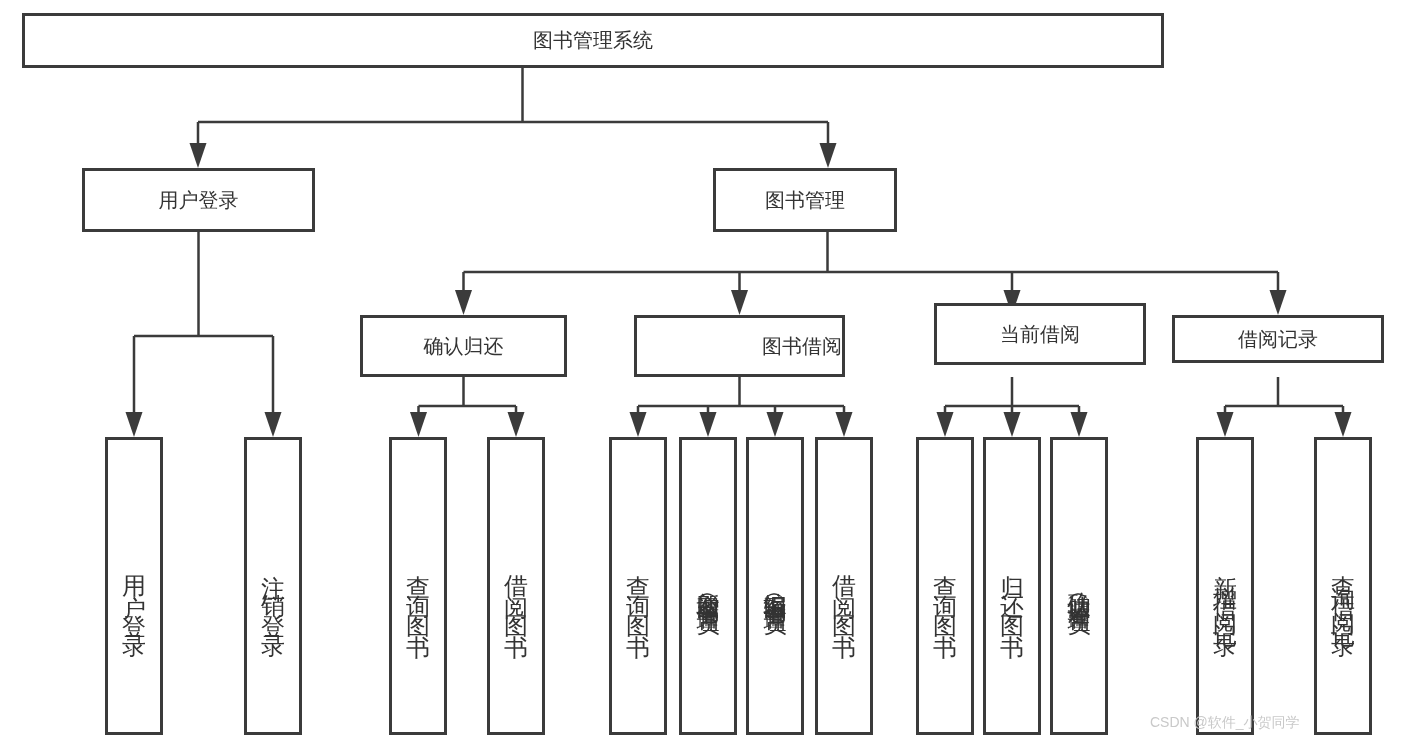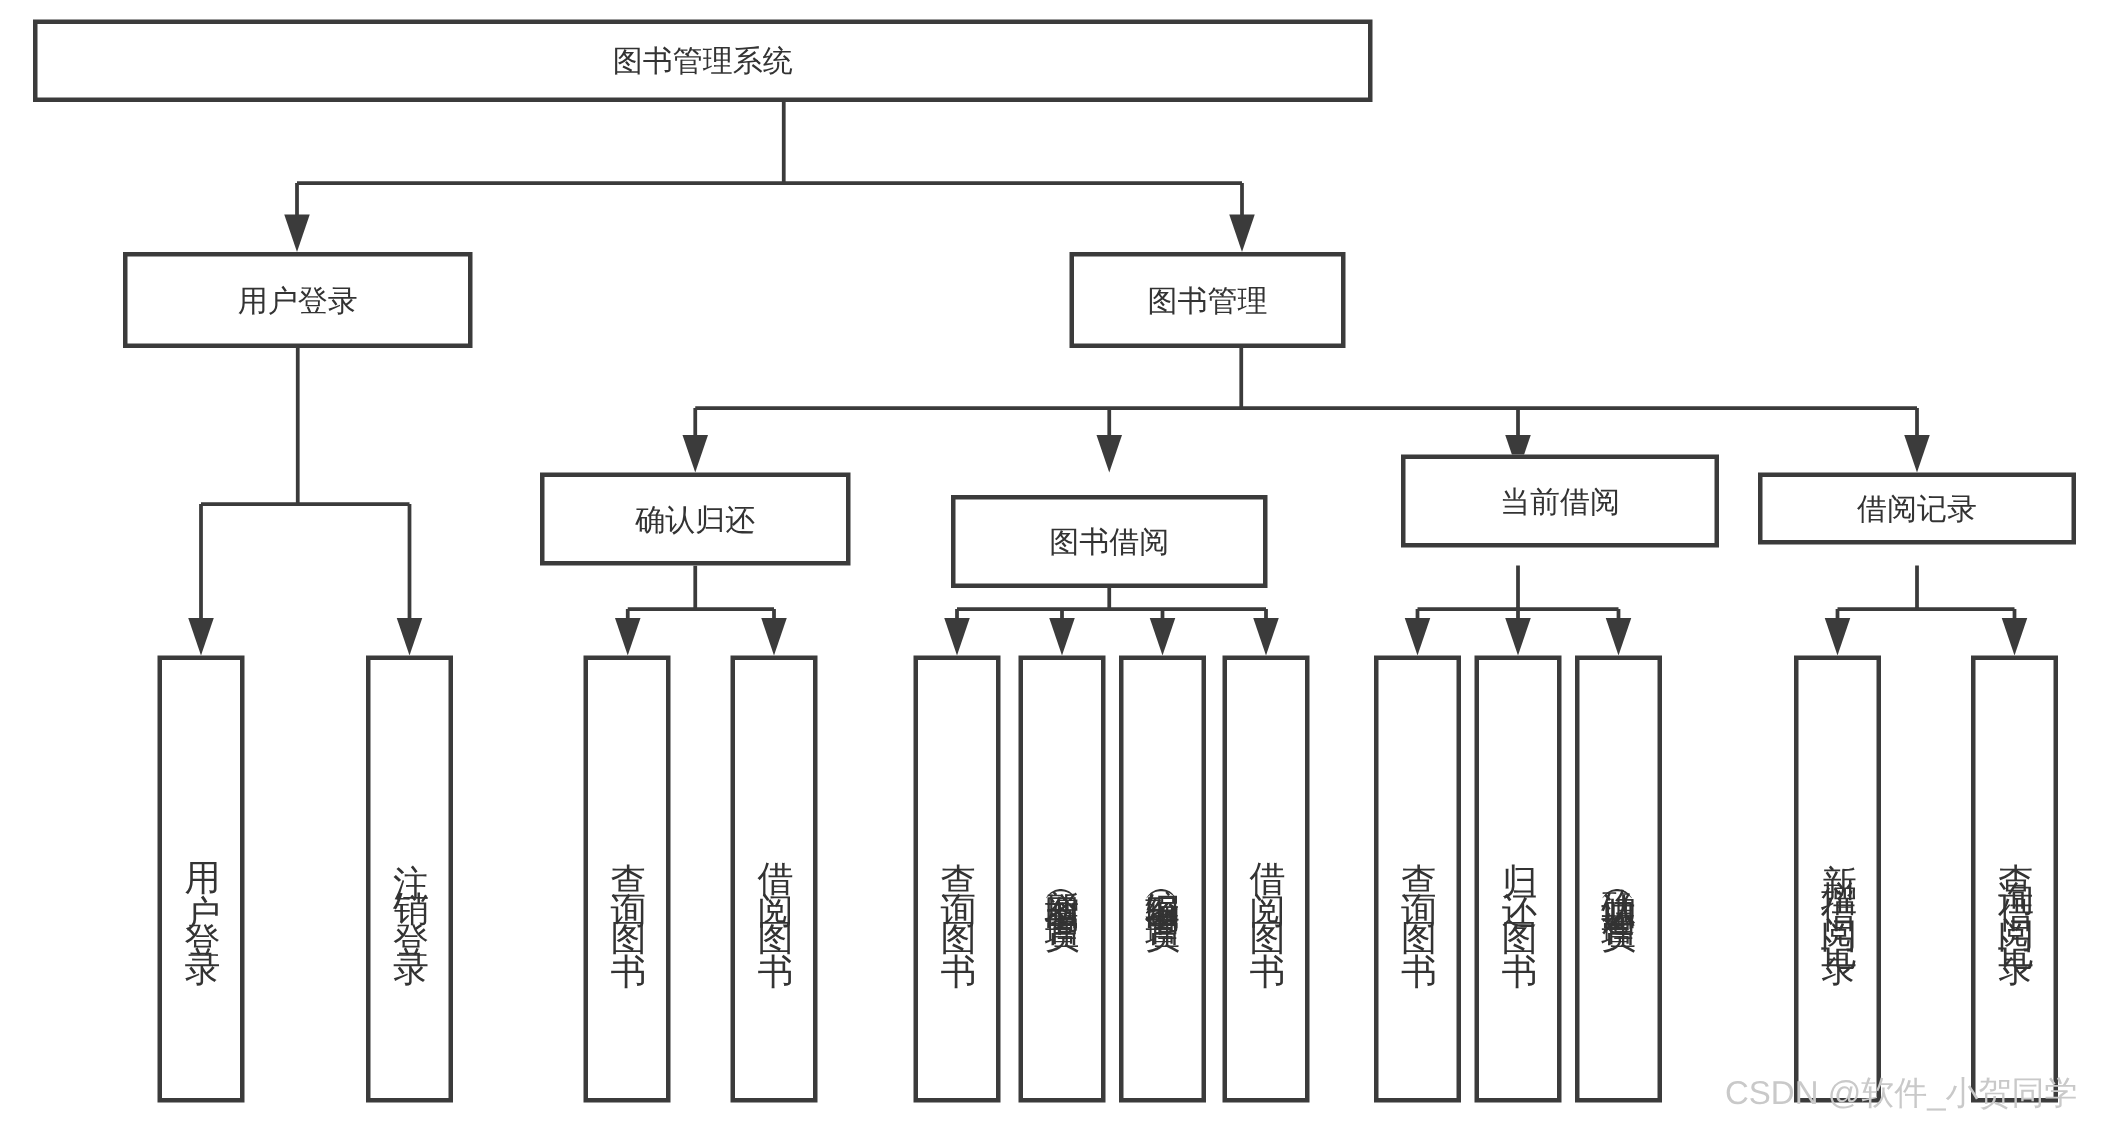--- a/index.html
+++ b/index.html
@@ -60,21 +60,21 @@
   }
   .ls4 span { letter-spacing: 20px; margin-bottom: -20px; }
   .ls6 span { letter-spacing: 12px; margin-bottom: -12px; }
   .ls9 span { letter-spacing: 3px;  margin-bottom: -3px; font-size: 23px; }
   .watermark {
     position: absolute;
     left: 1150px;
     top: 714px;
     z-index: 5;
     color: var(--watermark);
-    font-size: 22px;
+    font-size: 14px;
     white-space: nowrap;
   }
 </style>
 </head>
 <body>
 
 <div class="canvas">
 
   <svg class="connectors" viewBox="0 0 1405 747" xmlns="http://www.w3.org/2000/svg">
     <path fill="none" style="stroke:var(--line)" stroke-width="2.5" d="
@@ -101,35 +101,35 @@
       <polygon points="775,437 766.5,412 783.5,412"></polygon>
       <polygon points="844,437 835.5,412 852.5,412"></polygon>
       <polygon points="945,437 936.5,412 953.5,412"></polygon>
       <polygon points="1012,437 1003.5,412 1020.5,412"></polygon>
       <polygon points="1079,437 1070.5,412 1087.5,412"></polygon>
       <polygon points="1225,437 1216.5,412 1233.5,412"></polygon>
       <polygon points="1343,437 1334.5,412 1351.5,412"></polygon>
     </g>
   </svg>
 
-  <div class="hnode" style="left:22px; top:13px; width:893px; height:55px;">
+  <div class="hnode" style="left:22px; top:13px; width:1142px; height:55px;">
     <span>图书管理系统</span>
   </div>
 
   <div class="hnode" style="left:82px; top:168px; width:233px; height:64px;">
     <span>用户登录</span>
   </div>
   <div class="hnode" style="left:713px; top:168px; width:184px; height:64px;">
     <span>图书管理</span>
   </div>
 
   <div class="hnode" style="left:360px; top:315px; width:207px; height:62px;">
     <span>确认归还</span>
   </div>
-  <div class="hnode" style="left:634px; top:330px; width:211px; height:62px;">
+  <div class="hnode" style="left:634px; top:315px; width:211px; height:62px;justify-content:flex-end;">
     <span>图书借阅</span>
   </div>
   <div class="hnode" style="left:906px; top:303px; width:212px; height:62px;margin-left:28px;">
     <span>当前借阅</span>
   </div>
   <div class="hnode" style="left:1172px; top:315px; width:212px; height:48px;">
     <span>借阅记录</span>
   </div>
 
   <div class="vnode ls4" style="left:105px;">

